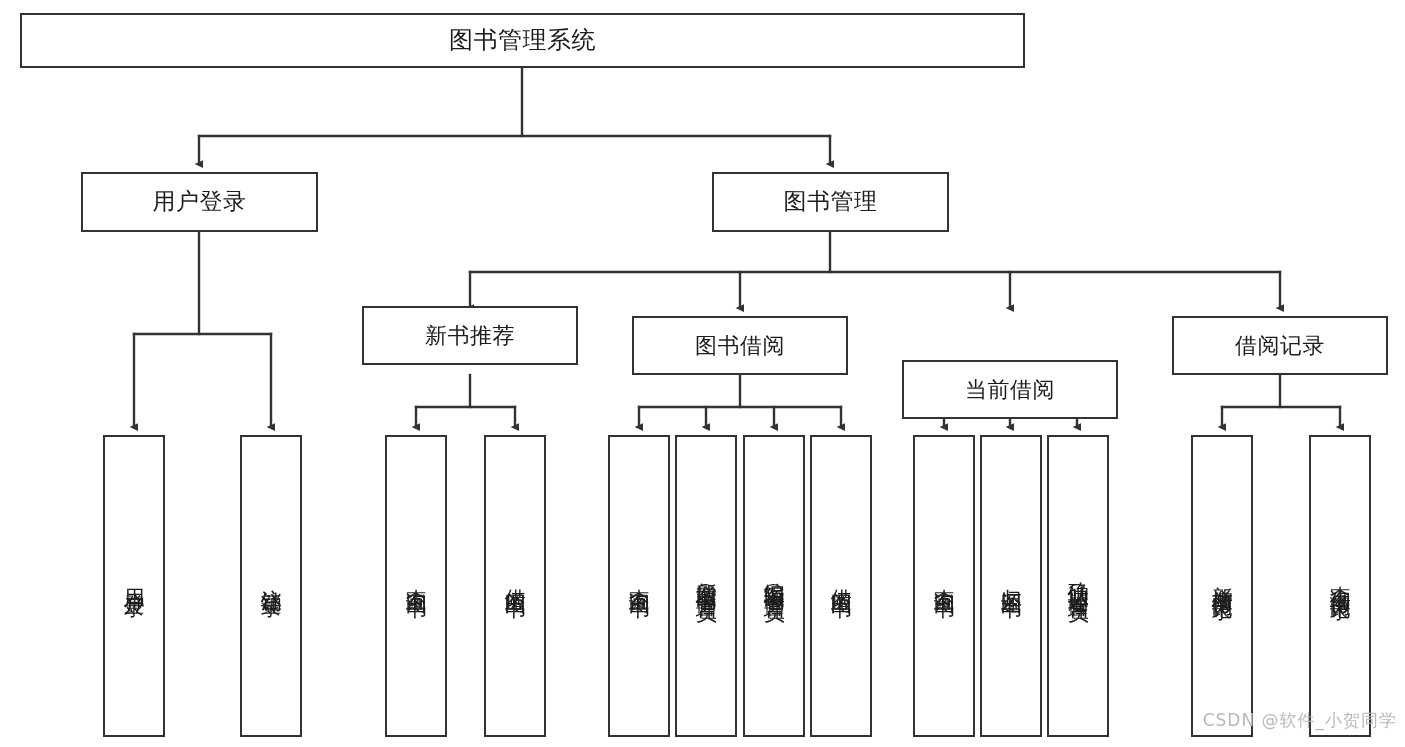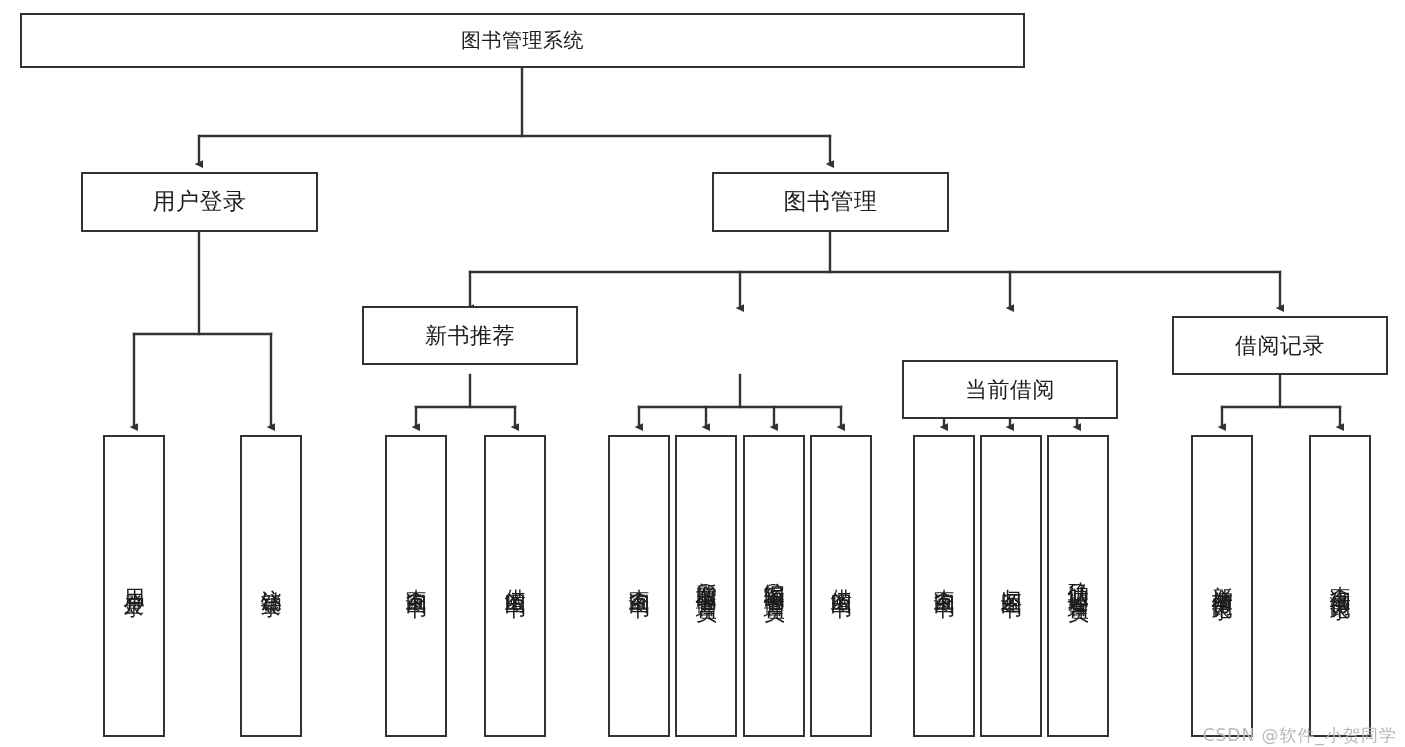--- a/index.html
+++ b/index.html
@@ -38,21 +38,21 @@
     text-align: center;
     z-index: 2;
   }
   .node .node-label {
     display: block;
     line-height: 1.18;
     color: #1c1c1c;
     letter-spacing: 0.5px;
   }
   .node-root .node-label {
-    font-size: 20px;
+    font-size: 24px;
   }
   .node-l2 .node-label {
     font-size: 23px;
   }
   .node-l3 .node-label {
     font-size: 22px;
   }
   .node-leaf {
     align-items: flex-start;
     justify-content: center;
@@ -68,21 +68,21 @@
   }
   .node-leaf.leaf-mid .node-label {
     margin-top: 84px;
   }
   .node-leaf.leaf-top .node-label {
     margin-top: 4px;
   }
   .watermark {
     position: absolute;
     right: 8px;
-    bottom: 0;
+    bottom: 15px;
     font-size: 17px;
     color: #b9b9b9;
     letter-spacing: 1px;
     z-index: 3;
     white-space: nowrap;
   }
 </style>
 </head>
 <body>
 
@@ -147,20 +147,23 @@
   </div>
 
   <div class="node node-l2" style="left:712px; top:172px; width:237px; height:60px;">
     <span class="node-label">图书管理</span>
   </div>
 
   <div class="node node-l3" style="left:362px; top:306px; width:216px; height:59px;">
     <span class="node-label">新书推荐</span>
   </div>
 
+  <div class="node node-l3" style="left:632px; top:316px; width:216px; height:59px;">
+    <span class="node-label">图书借阅</span>
+  </div>
 
   <div class="node node-l3" style="left:902px; top:316px; width:216px; height:59px;margin-top:44px;">
     <span class="node-label">当前借阅</span>
   </div>
 
   <div class="node node-l3" style="left:1172px; top:316px; width:216px; height:59px;align-items:center;">
     <span class="node-label">借阅记录</span>
   </div>
 
   <div class="node node-leaf leaf-mid" style="left:103px; top:435px; width:62px; height:302px;">

